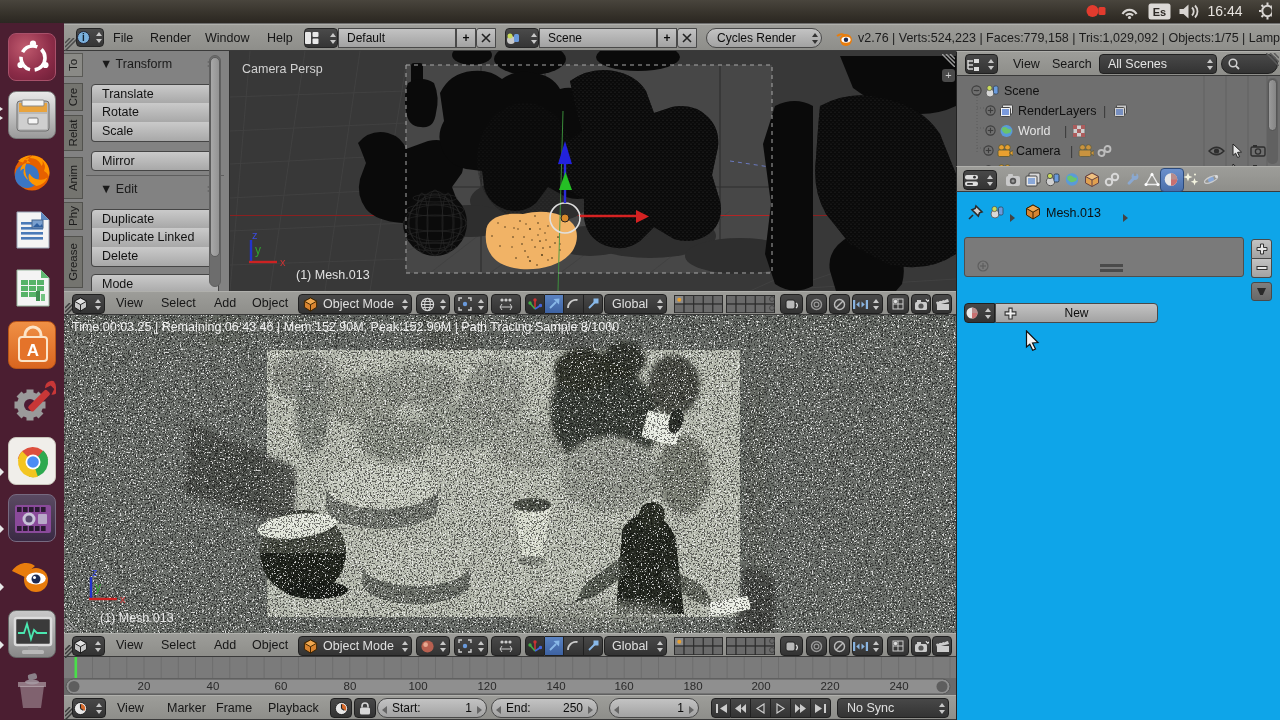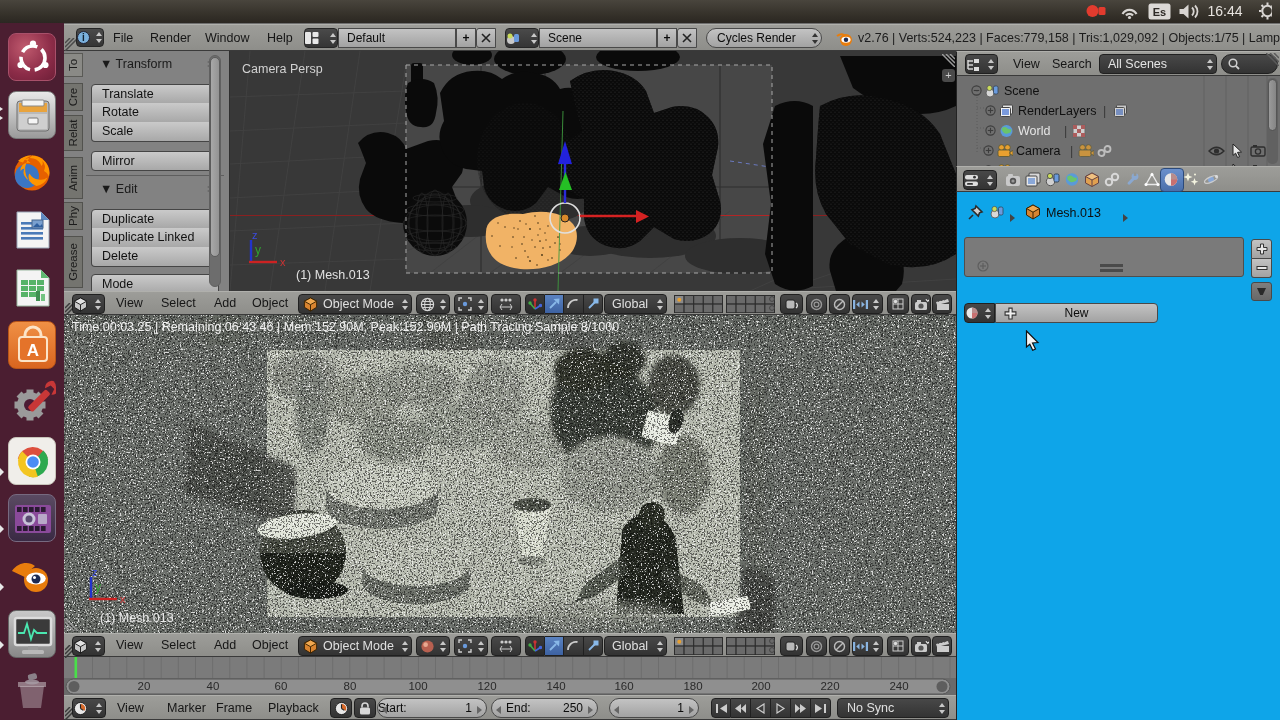--- a/index.html
+++ b/index.html
@@ -1002,21 +1002,21 @@
       </svg>
     </div>
     <div class="hb" style="left:290px;top:2px;width:22px">
       <svg width="12" height="13">
         <rect x="1" y="5.5" width="10" height="7" rx="1.5" fill="#d8d8d8"></rect>
         <path d="M3 5.5 v-1.5 a3 3 0 0 1 6 0 v1.5" fill="none" stroke="#d8d8d8" stroke-width="1.6"></path>
       </svg>
     </div>
     <div class="fld" style="left:313px;top:2px;width:110px;height:20px;border-radius:10px">
       <i style="position:absolute;left:4px;top:6.5px;width:0;height:0;border-top:4px solid transparent;border-bottom:4px solid transparent;border-right:5px solid #666"></i>
-      <span style="">Start:</span>
+      <span style="margin-left:14px">Start:</span>
       <span style="margin-left:auto;margin-right:14px">1</span>
       <i style="position:absolute;right:4px;top:6.5px;width:0;height:0;border-top:4px solid transparent;border-bottom:4px solid transparent;border-left:5px solid #666"></i>
     </div>
     <div class="fld" style="left:427px;top:2px;width:107px;height:20px;border-radius:10px">
       <i style="position:absolute;left:4px;top:6.5px;width:0;height:0;border-top:4px solid transparent;border-bottom:4px solid transparent;border-right:5px solid #666"></i>
       <span style="margin-left:14px">End:</span>
       <span style="margin-left:auto;margin-right:14px">250</span>
       <i style="position:absolute;right:4px;top:6.5px;width:0;height:0;border-top:4px solid transparent;border-bottom:4px solid transparent;border-left:5px solid #666"></i>
     </div>
     <div class="fld" style="left:545px;top:2px;width:90px;height:20px;border-radius:10px">

